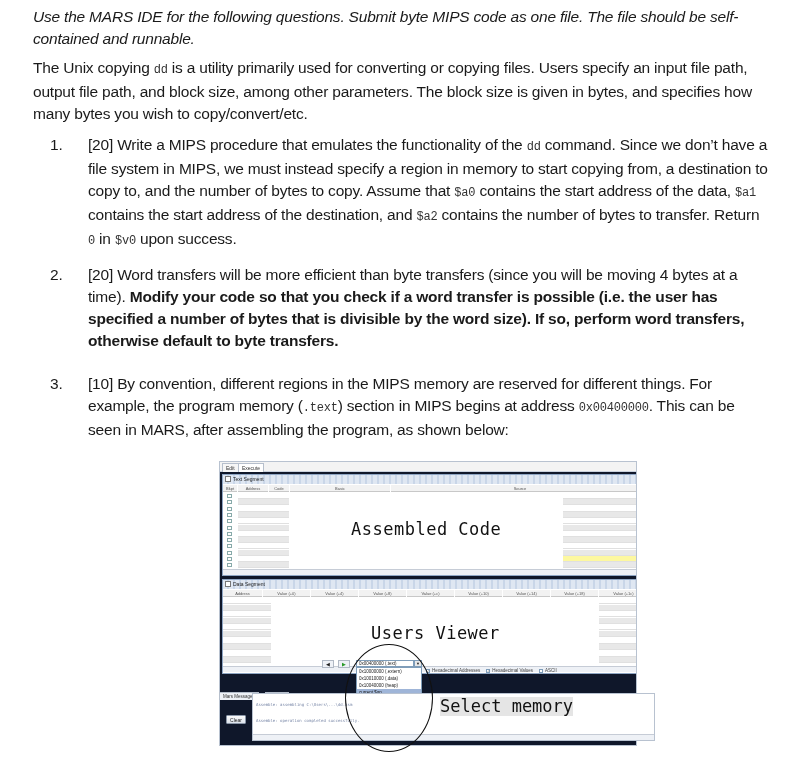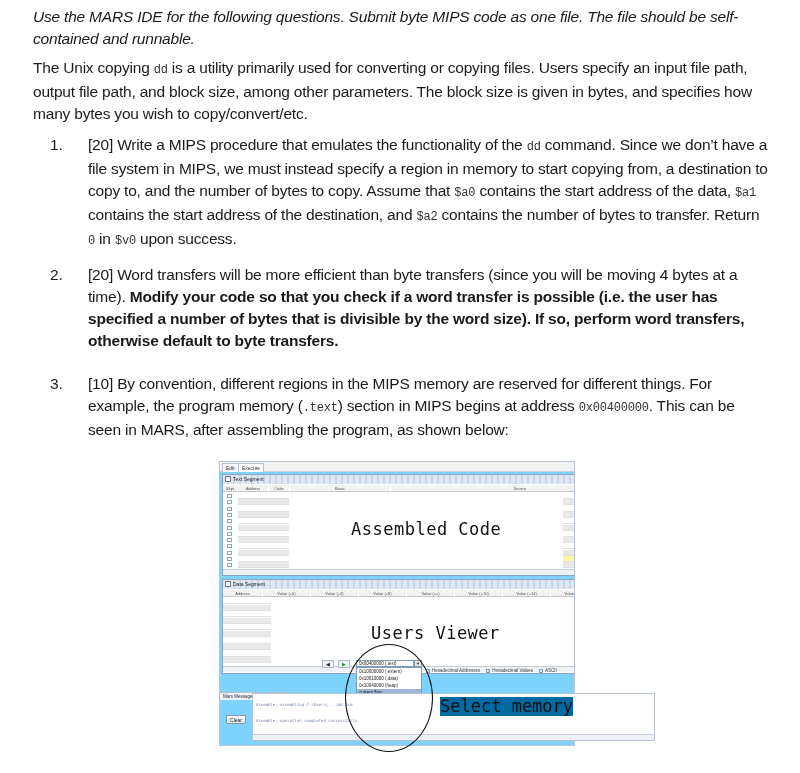--- a/index.html
+++ b/index.html
@@ -11,21 +11,21 @@
   .mono { font-family: "Liberation Mono", monospace; font-size: 12px; color: #333; }
   .q { position: absolute; left: 50px; width: 720px; font-size: 15.5px; line-height: 22px; letter-spacing: -0.2px; }
   .q-num { position: absolute; left: 0; top: 0; width: 28px; }
   .q-body { margin-left: 38px; }
   .q1 { top: 134px; }
   .q2 { top: 264px; }
   .q3 { top: 373px; }
   b { font-weight: bold; }
 
   
-  .mars { position: absolute; left: 219px; top: 461px; width: 356px; height: 285px; background: #7dd3fc; border: 1px solid #b8c2d0; font-size: 5px; color: #666; overflow: hidden; }
+  .mars { position: absolute; left: 219px; top: 461px; width: 418px; height: 285px; background: #0f172a; border: 1px solid #b8c2d0; font-size: 5px; color: #666; overflow: hidden; }
   .mars .tabs { position: absolute; left: 0; top: 0; height: 10px; width: 100%; background: #f3f3f3; border-bottom: 1px solid #c9d1dd; }
   .mars .tab { position: absolute; top: 1px; height: 9px; padding: 1px 3px; font-size: 5px; color: #333; border: 1px solid #b6bfcc; border-bottom: none; background: #f6f6f6; }
   .mars .tab.active { background: #ffffff; }
   .pane { position: absolute; background: #ffffff; border: 1px solid #8fa6c4; }
   .pane-title { position: absolute; left: 0; top: 0; right: 0; height: 9px; background: repeating-linear-gradient(90deg, #dfe7f2 0 4px, #c9d6e8 4px 6px); font-size: 5px; color: #222; padding-left: 10px; line-height: 9px; }
   .pane-title .chk { position: absolute; left: 2px; top: 1px; width: 6px; height: 6px; border: 1px solid #777; background: #fff; }
   .hdr { position: absolute; height: 7px; background: #f2f2f2; border-bottom: 1px solid #c8c8c8; font-size: 4px; color: #555; text-align: center; line-height: 7px; }
   .row-strip { position: absolute; height: 7px; font-size: 4px; color: #5a6a8a; line-height: 7px; padding-left: 2px; border-bottom: 1px solid #e0e0e0; }
   .row-strip.alt { background: #e8e8e8; }
   .big-label { position: absolute; font-family: "DejaVu Sans Mono", monospace; color: #111; font-size: 17px; letter-spacing: 0.5px; }
@@ -189,15 +189,15 @@
   <span class="msg-tab">Run I/O</span>
 </div>
 <div class="clear-btn">Clear</div>
 <div class="msg-area">
   <div class="msg-line" style="top:8px;">Assemble: assembling C:\Users\...\dd.asm</div>
   <div class="msg-line" style="top:24px;">Assemble: operation completed successfully.</div>
   <div class="scroll-h" style="left:0; top:40px; width:401px;"></div>
 </div>
 
 <div class="circle"></div>
-<div class="callout" style="left:440px; top:697px; background:#0369a1;">
+<div class="callout" style="left:440px; top:697px; background:#e5e5e5;">
   <div>Select memory</div>
 </div>
 
 </body></html>

